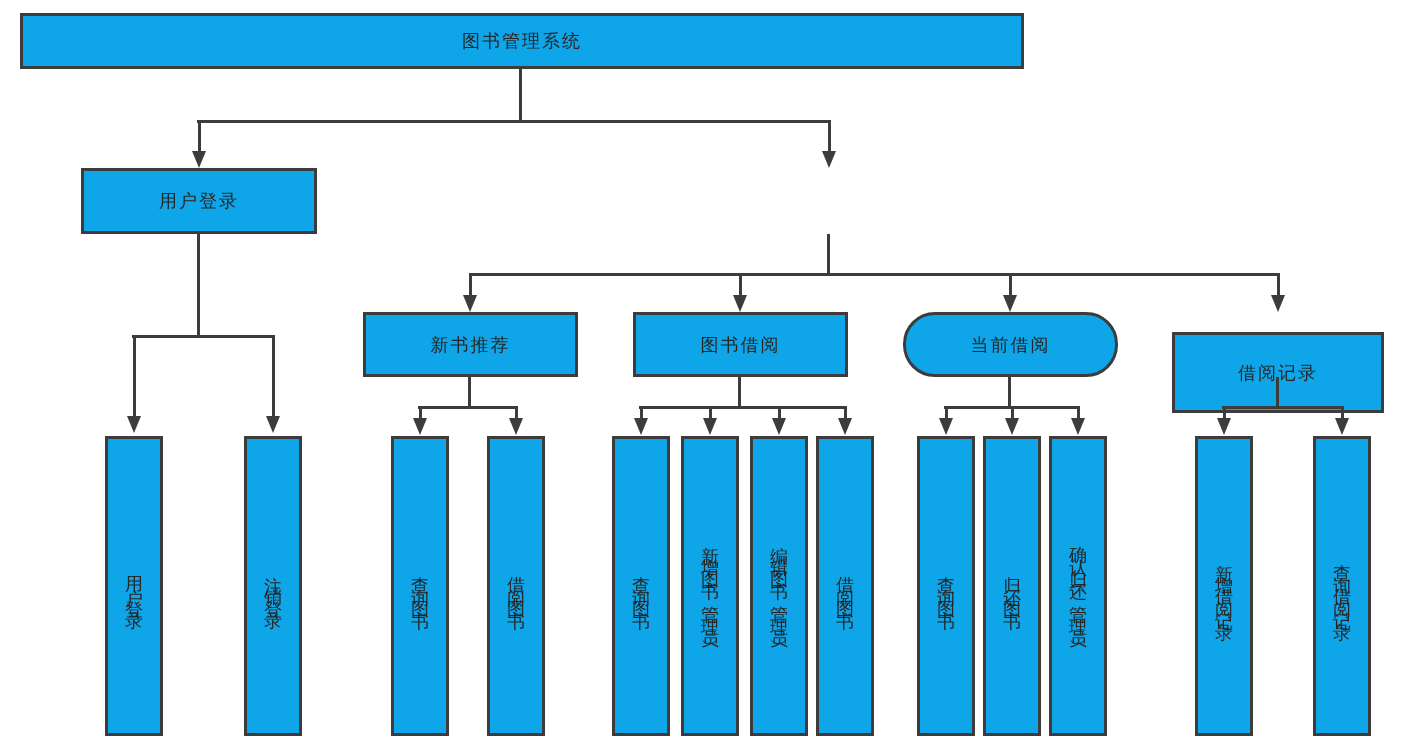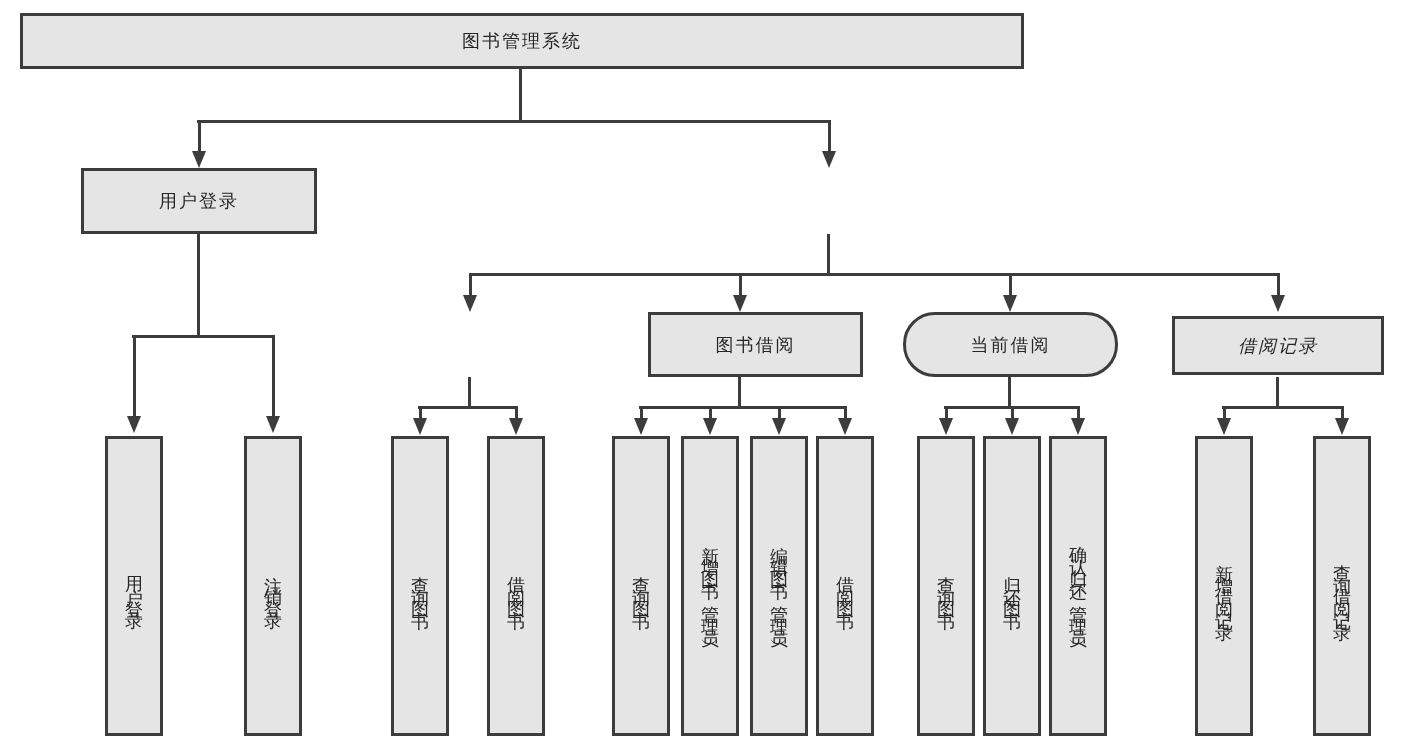--- a/index.html
+++ b/index.html
@@ -6,21 +6,21 @@
   .canvas{
     position:relative;
     width:1405px;height:747px;
     background:#ffffff;
     font-family:"Liberation Sans","DejaVu Sans",sans-serif;
     overflow:hidden;
   }
   .node{
     position:absolute;
     box-sizing:border-box;
-    background:#e5e5e5;
+    background:#0ea5e9;
     border:3px solid #3c3c3c;
     display:flex;align-items:center;justify-content:center;
     color:#262626;
   }
   .node .lbl{
     font-size:18px;
     letter-spacing:2px;
     color:#262626;
     white-space:nowrap;
     line-height:1;
@@ -71,27 +71,30 @@
   <div class="arrow" style="left:127px;top:335px;height:98px;"></div>
   <div class="arrow" style="left:266px;top:335px;height:98px;"></div>
 
   <div class="vline" style="left:827px;top:234px;width:3px;height:41px;"></div>
   <div class="hline" style="left:469px;top:273px;width:811px;height:3px;"></div>
   <div class="arrow" style="left:463px;top:273px;height:39px;"></div>
   <div class="arrow" style="left:733px;top:273px;height:39px;"></div>
   <div class="arrow" style="left:1003px;top:273px;height:39px;"></div>
   <div class="arrow" style="left:1271px;top:273px;height:39px;"></div>
 
-  <div class="node" style="left:633px;top:312px;width:215px;height:65px;margin-left:15px;">
+  <div class="node" style="left:363px;top:312px;width:215px;height:65px;">
+    <span class="lbl">新书推荐</span>
+  </div>
+  <div class="node" style="left:633px;top:312px;width:215px;height:65px;">
     <span class="lbl">图书借阅</span>
   </div>
   <div class="node" style="left:903px;top:312px;width:215px;height:65px;border-radius:32px;">
     <span class="lbl">当前借阅</span>
   </div>
-  <div class="node" style="left:1172px;top:316px;width:212px;height:59px;font-style:italic;">
+  <div class="node" style="left:1172px;top:332px;width:212px;height:81px;">
     <span class="lbl">借阅记录</span>
   </div>
 
   <div class="vline" style="left:468px;top:377px;width:3px;height:31px;"></div>
   <div class="hline" style="left:418px;top:406px;width:100px;height:3px;"></div>
   <div class="arrow" style="left:413px;top:406px;height:29px;"></div>
   <div class="arrow" style="left:509px;top:406px;height:29px;"></div>
 
   <div class="vline" style="left:738px;top:377px;width:3px;height:31px;"></div>
   <div class="hline" style="left:639px;top:406px;width:208px;height:3px;"></div>

